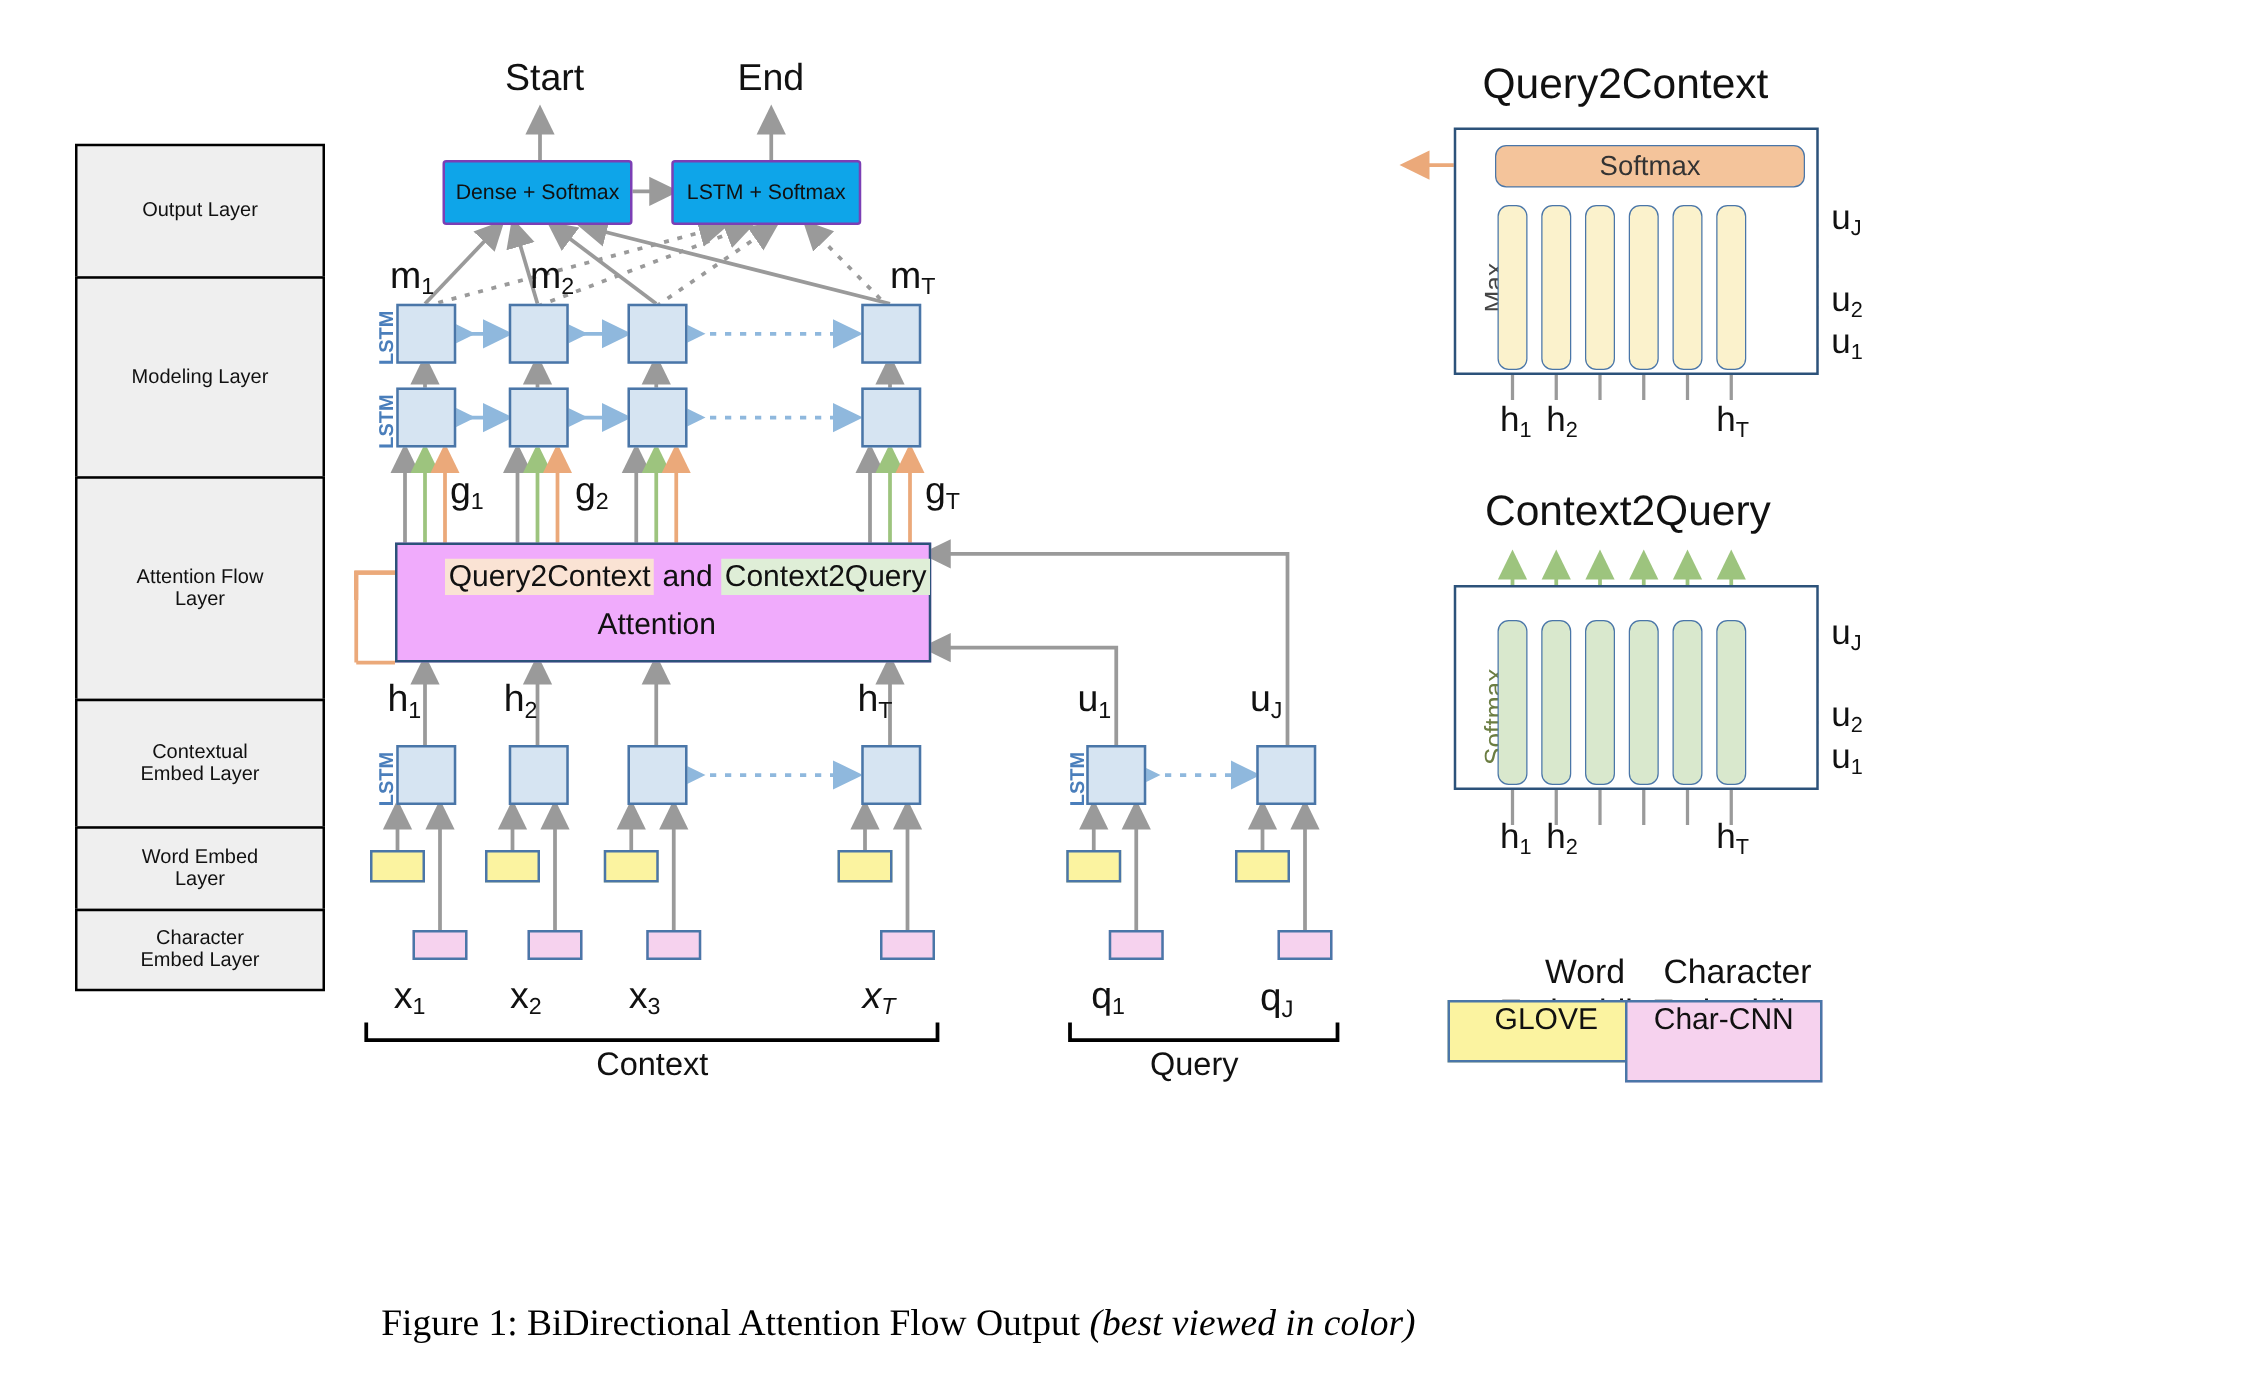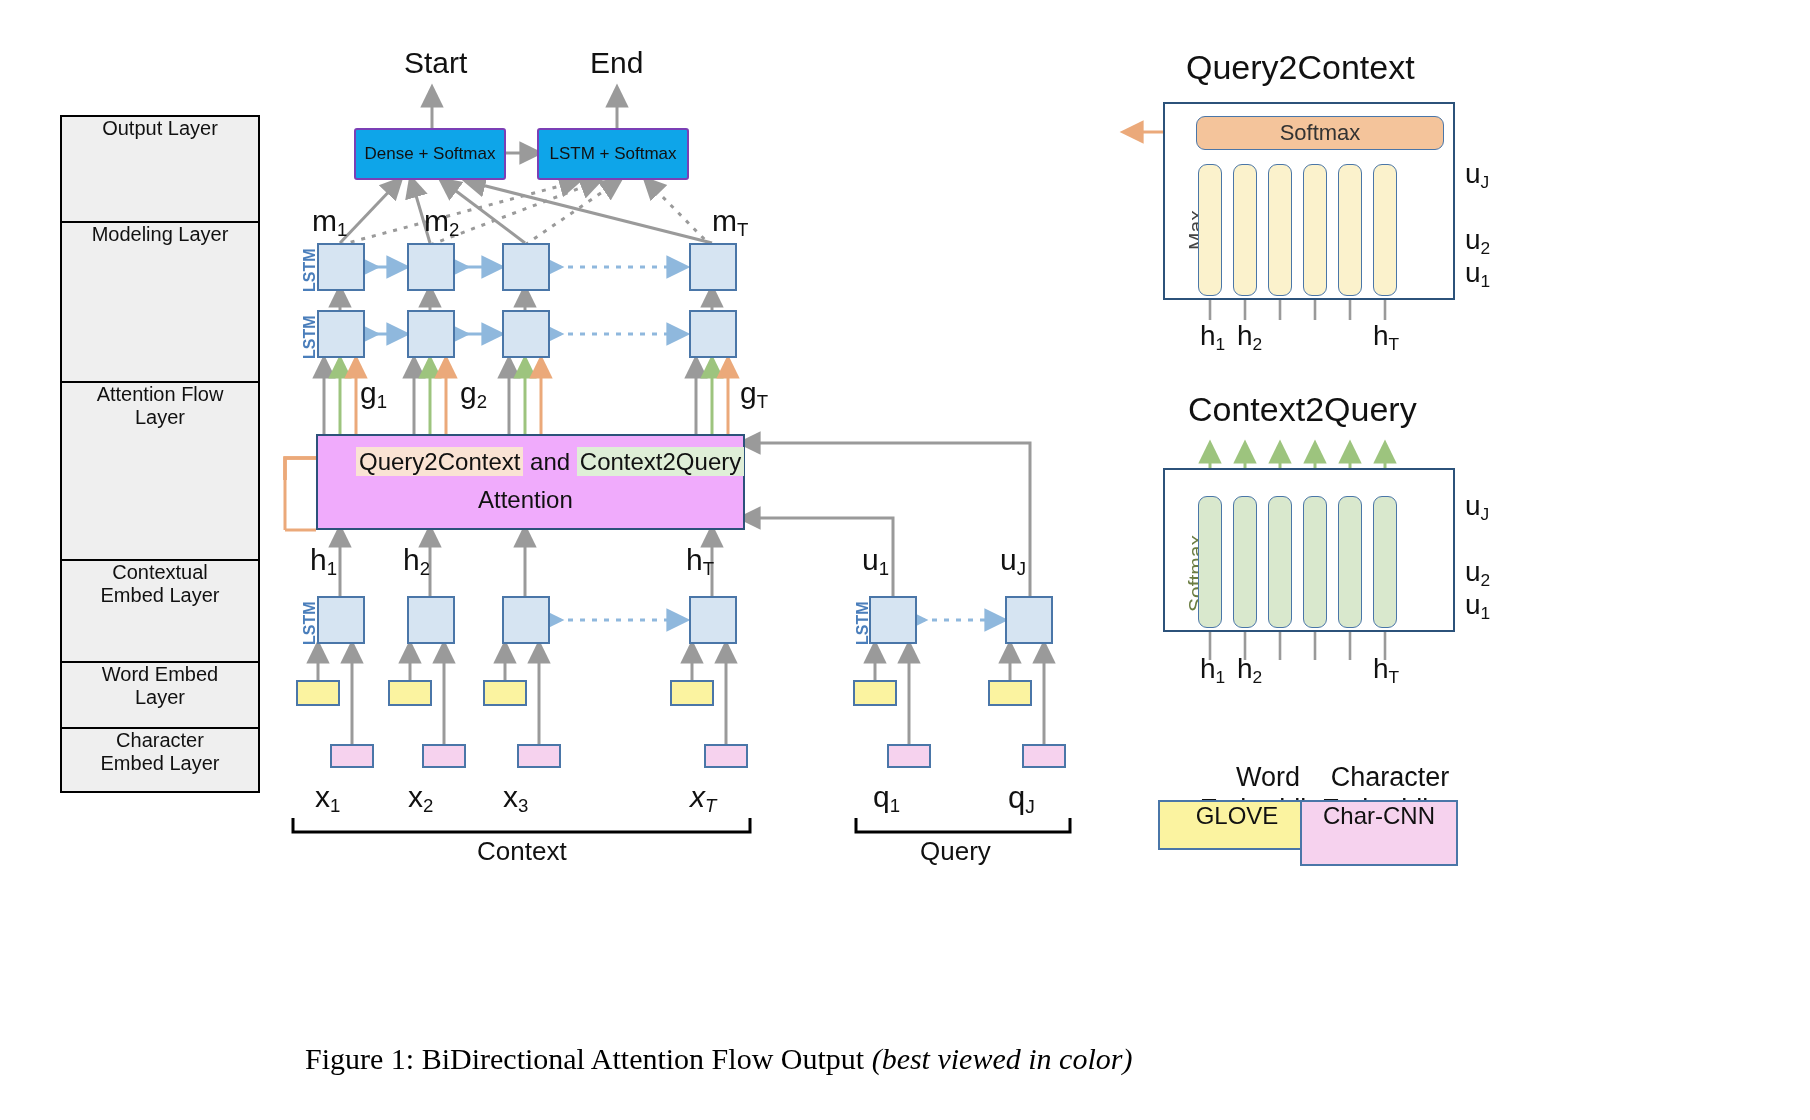--- a/index.html
+++ b/index.html
@@ -4,22 +4,22 @@
 <style>
   html,body{margin:0;padding:0;background:#ffffff;}
   body{width:1810px;height:1120px;position:relative;
        font-family:"Liberation Sans",sans-serif;color:#111;}
   .fig{position:absolute;left:0;top:0;width:1810px;height:1120px;}
   svg{position:absolute;left:0;top:0;width:1810px;height:1120px;overflow:visible;}
   .lbl{position:absolute;white-space:nowrap;line-height:1;}
   .sub{font-size:0.62em;vertical-align:-0.28em;}
   
   .side-box{position:absolute;background:#efefef;border:2px solid #000;
-            display:flex;justify-content:center;text-align:center;
-            font-size:20px;color:#111;box-sizing:border-box;}
+            display:flex;align-items:center;justify-content:center;text-align:center;
+            font-size:16px;color:#111;box-sizing:border-box;}
   
   .pbox{position:absolute;background:#0ea5e9;border:2.5px solid #7b3fb5;
         border-radius:3px;display:flex;align-items:center;justify-content:center;
         font-size:17px;color:#111;box-sizing:border-box;}
   
   .cell{position:absolute;background:#d6e4f2;border:2px solid #4a76a8;
         box-sizing:border-box;}
   .yb{position:absolute;background:#fbf3a0;border:2.5px solid #4a76a8;box-sizing:border-box;}
   .pb{position:absolute;background:#f6d2ee;border:2.5px solid #4a76a8;box-sizing:border-box;}
   

